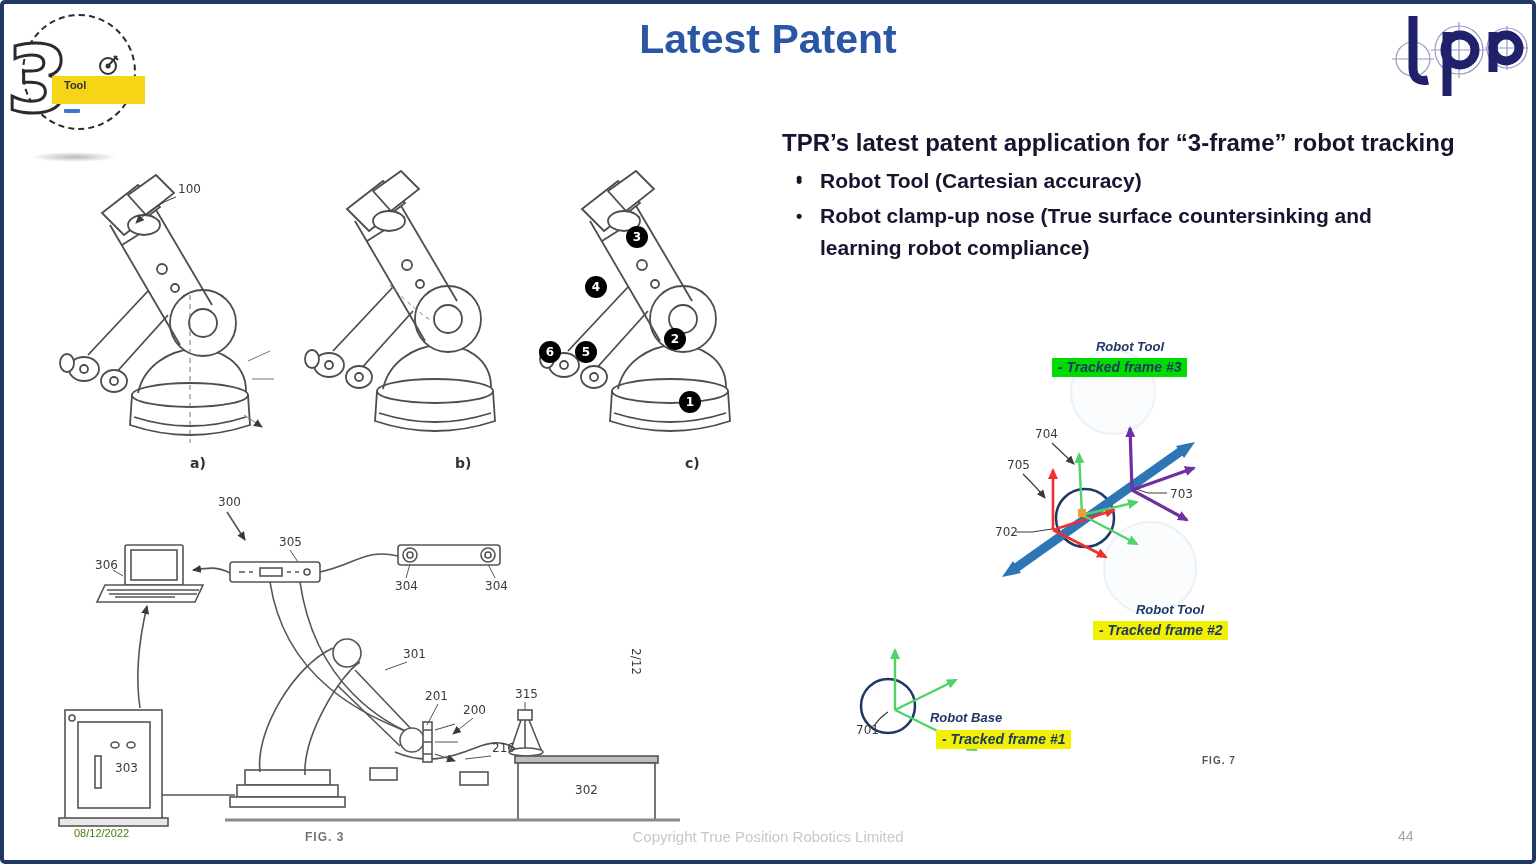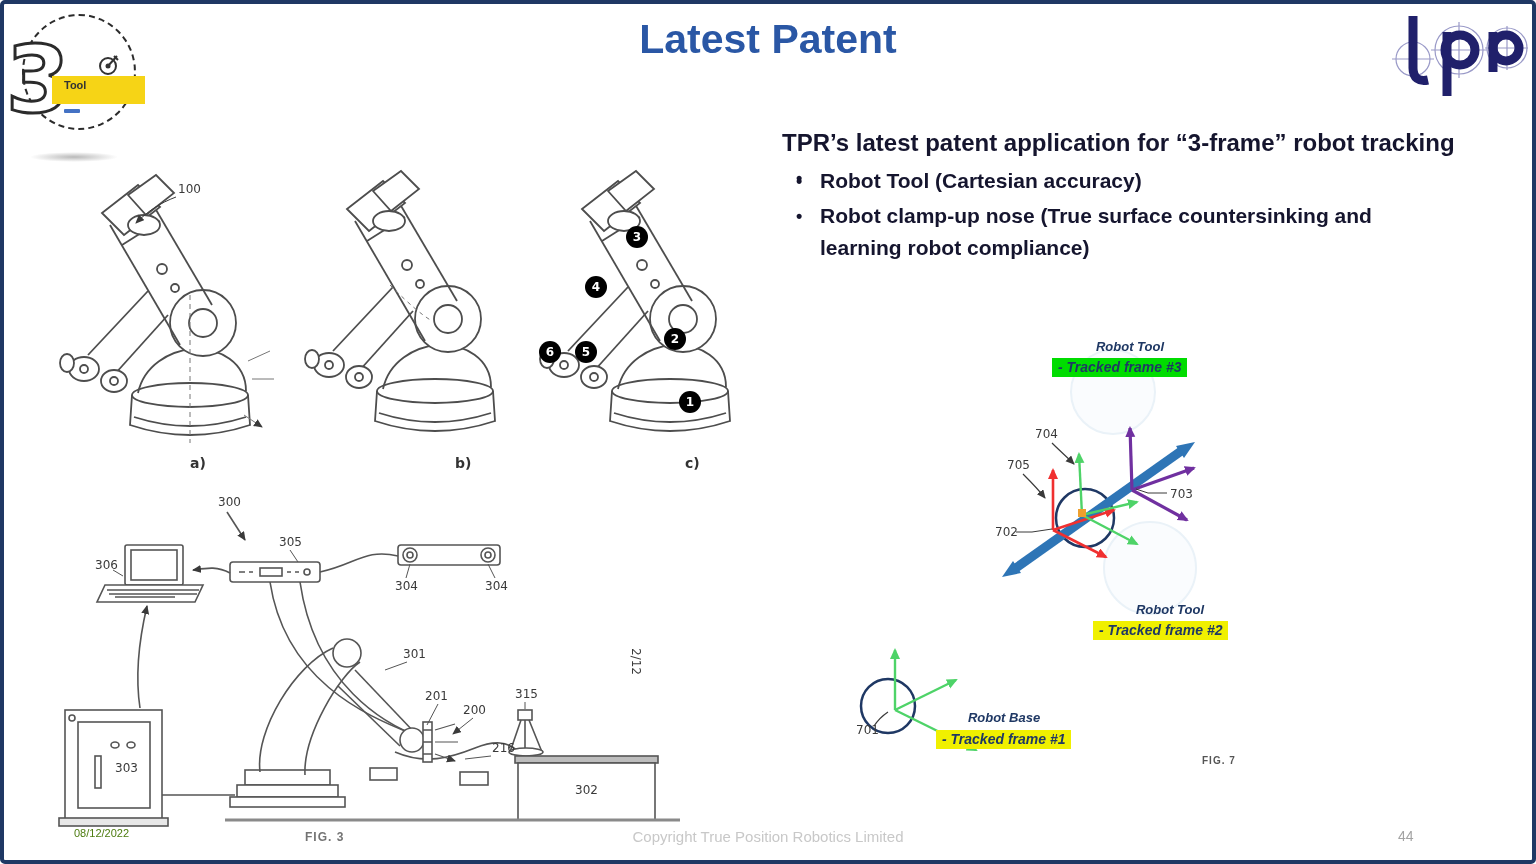--- a/index.html
+++ b/index.html
@@ -360,21 +360,21 @@
   <div class="abs frame-title" style="left:1050px;top:339px;width:160px;">Robot Tool</div>
   <div class="abs" style="left:1052px;top:358px;">
     <span class="frame-tag tag-green">- Tracked frame #3</span>
   </div>
 
   <div class="abs frame-title" style="left:1090px;top:602px;width:160px;">Robot Tool</div>
   <div class="abs" style="left:1093px;top:621px;">
     <span class="frame-tag tag-yellow">- Tracked frame #2</span>
   </div>
 
-  <div class="abs frame-title" style="left:929px;top:710px;width:150px;">Robot Base</div>
+  <div class="abs frame-title" style="left:891px;top:710px;width:150px;">Robot Base</div>
   <div class="abs" style="left:936px;top:730px;">
     <span class="frame-tag tag-yellow">- Tracked frame #1</span>
   </div>
 
   <div class="abs fig-caption" style="left:1202px;top:755px;">FIG. 7</div>
 
   <div class="abs footer-date">08/12/2022</div>
   <div class="abs footer-fig3">FIG. 3</div>
   <div class="abs footer-copy">Copyright True Position Robotics Limited</div>
   <div class="abs footer-page">44</div>

